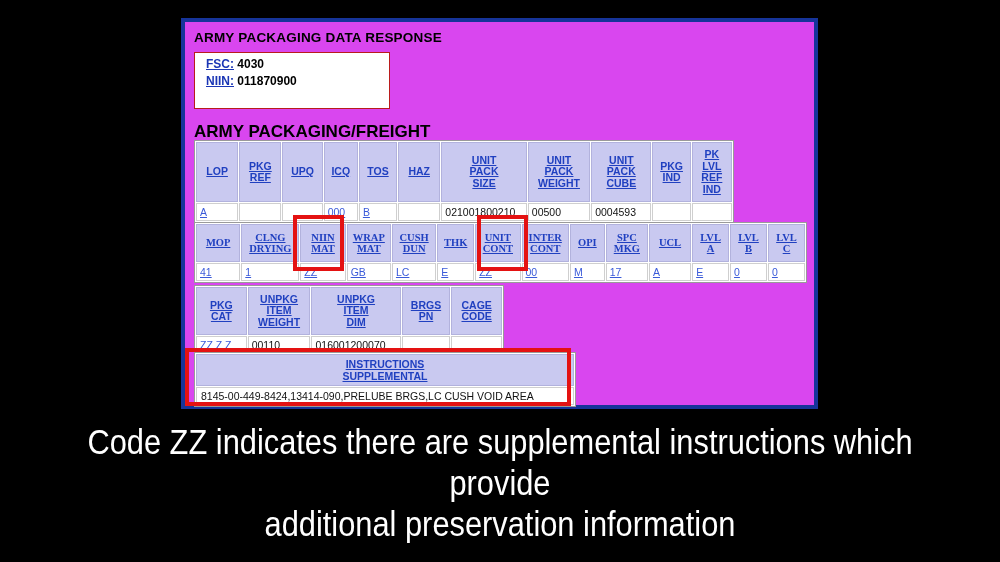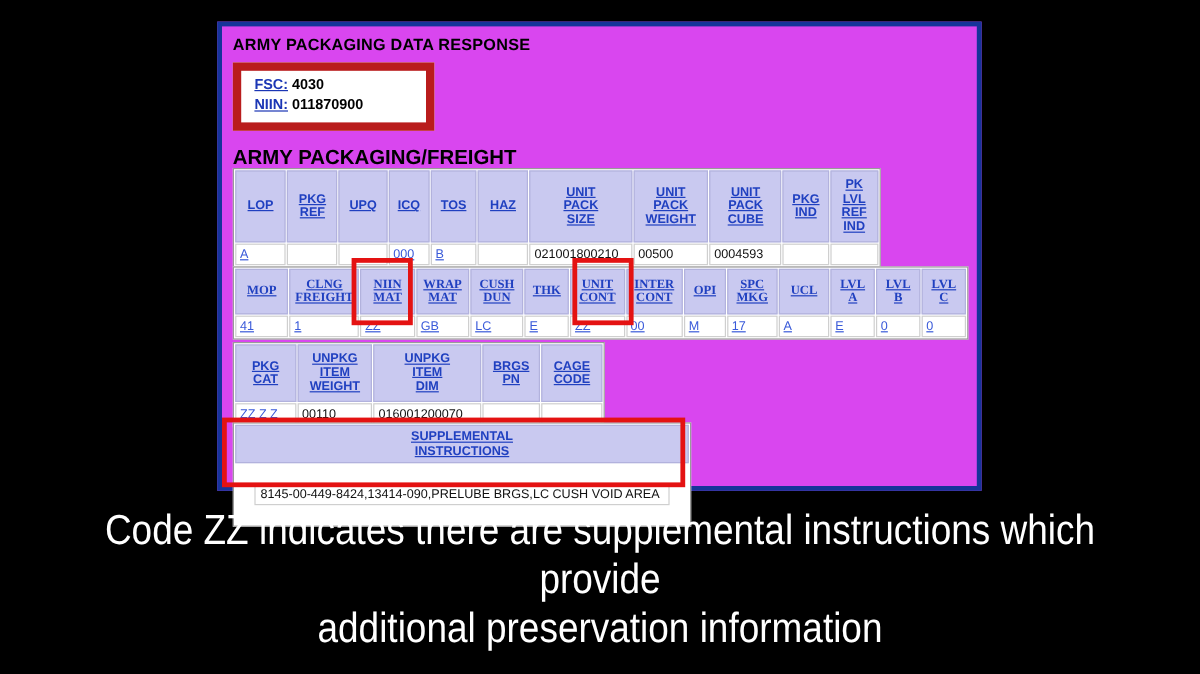--- a/index.html
+++ b/index.html
@@ -16,22 +16,22 @@
     font-size:13.5px;font-weight:bold;color:#000;letter-spacing:.2px;
     font-family:"Liberation Sans",sans-serif;white-space:nowrap;
   }
   .section-title{
     position:absolute;left:9px;top:100px;
     font-size:17px;font-weight:bold;color:#000;white-space:nowrap;
   }
 
   
   .infobox{
-    position:absolute;left:9px;top:30px;width:168px;height:57px;
-    background:#fff;border:7px solid #b91c1c;box-sizing:border-box;
+    position:absolute;left:9px;top:30px;width:196px;height:57px;
+    background:#fff;border:1px solid #b91c1c;box-sizing:border-box;
     padding:3px 0 0 11px;
   }
   .inforow{font-size:12px;font-weight:bold;color:#000;line-height:17px;white-space:nowrap;}
   .lbl{color:#1b36b5;text-decoration:underline;font-weight:bold;}
   .val{color:#000;font-weight:bold;}
 
   
   table.pk{
     position:absolute;border-collapse:separate;border-spacing:1px;
     background:#ffffff;border:1px solid #9a9a9a;
@@ -63,21 +63,21 @@
     position:absolute;left:9px;top:330px;width:382px;
     background:#fff;border:1px solid #9a9a9a;box-sizing:border-box;
   }
   .supp-head{
     background:#c9c9f0;border:1px solid #b2b2dd;margin:1px;
     font-size:10.5px;font-weight:bold;color:#2040c0;text-align:center;
     padding:3px 2px;line-height:12px;
   }
   .supp-head span{text-decoration:underline;display:block;}
   .supp-body{
-    background:#fff;border:1px solid #cfcfcf;margin:17px;
+    background:#fff;border:1px solid #cfcfcf;margin:1px;
     font-size:10.5px;color:#111;padding:2px 4px;white-space:nowrap;
   }
 
   
   .redbox{position:absolute;border:4px solid #e41212;box-sizing:border-box;pointer-events:none;}
   #rb-pres{left:293px;top:215px;width:51px;height:56px;}
   #rb-unit{left:477px;top:215px;width:51px;height:56px;}
   #rb-supp{left:185px;top:348px;width:386px;height:58px;}
 
   
@@ -169,21 +169,21 @@
         <col style="width:33px">
           <col style="width:40px">
           <col style="width:40px">
           <col style="width:35px">
         <col style="width:35px">
           <col style="width:35px">
       </colgroup>
       <thead>
           <tr id="t2h">
             <th><span class="u">MOP</span><br></th>
-            <th><span class="u">CLNG</span><br><span class="u">FREIGHT</span><br></th>
+            <th><span class="u">CLNG</span><br><span class="u">DRYING</span><br></th>
             <th><span class="u">NIIN</span><br><span class="u">MAT</span><br></th>
             <th><span class="u">WRAP</span><br><span class="u">MAT</span><br></th>
             <th><span class="u">CUSH</span><br><span class="u">DUN</span><br></th>
             <th><span class="u">THK</span><br></th>
             <th><span class="u">UNIT</span><br><span class="u">CONT</span><br></th>
             <th><span class="u">INTER</span><br><span class="u">CONT</span><br></th>
             <th><span class="u">OPI</span><br></th>
             <th><span class="u">SPC</span><br><span class="u">MKG</span><br></th>
             <th><span class="u">UCL</span><br></th>
             <th><span class="u">LVL</span><br><span class="u">A</span><br></th>
@@ -234,22 +234,22 @@
             <td><span class="num">00110</span></td>
             <td><span class="num">016001200070</span></td>
             <td></td>
             <td></td>
           </tr>
         </tbody>
     </table>
 
     <div class="supp">
       <div class="supp-head">
+        <span>INSTRUCTIONS</span>
         <span>SUPPLEMENTAL</span>
-        <span>INSTRUCTIONS</span>
       </div>
       <div class="supp-body">8145-00-449-8424,13414-090,PRELUBE BRGS,LC CUSH VOID AREA</div>
     </div>
 
   </div>
 
   <div class="redbox" id="rb-pres"></div>
   <div class="redbox" id="rb-unit"></div>
   <div class="redbox" id="rb-supp"></div>
 

